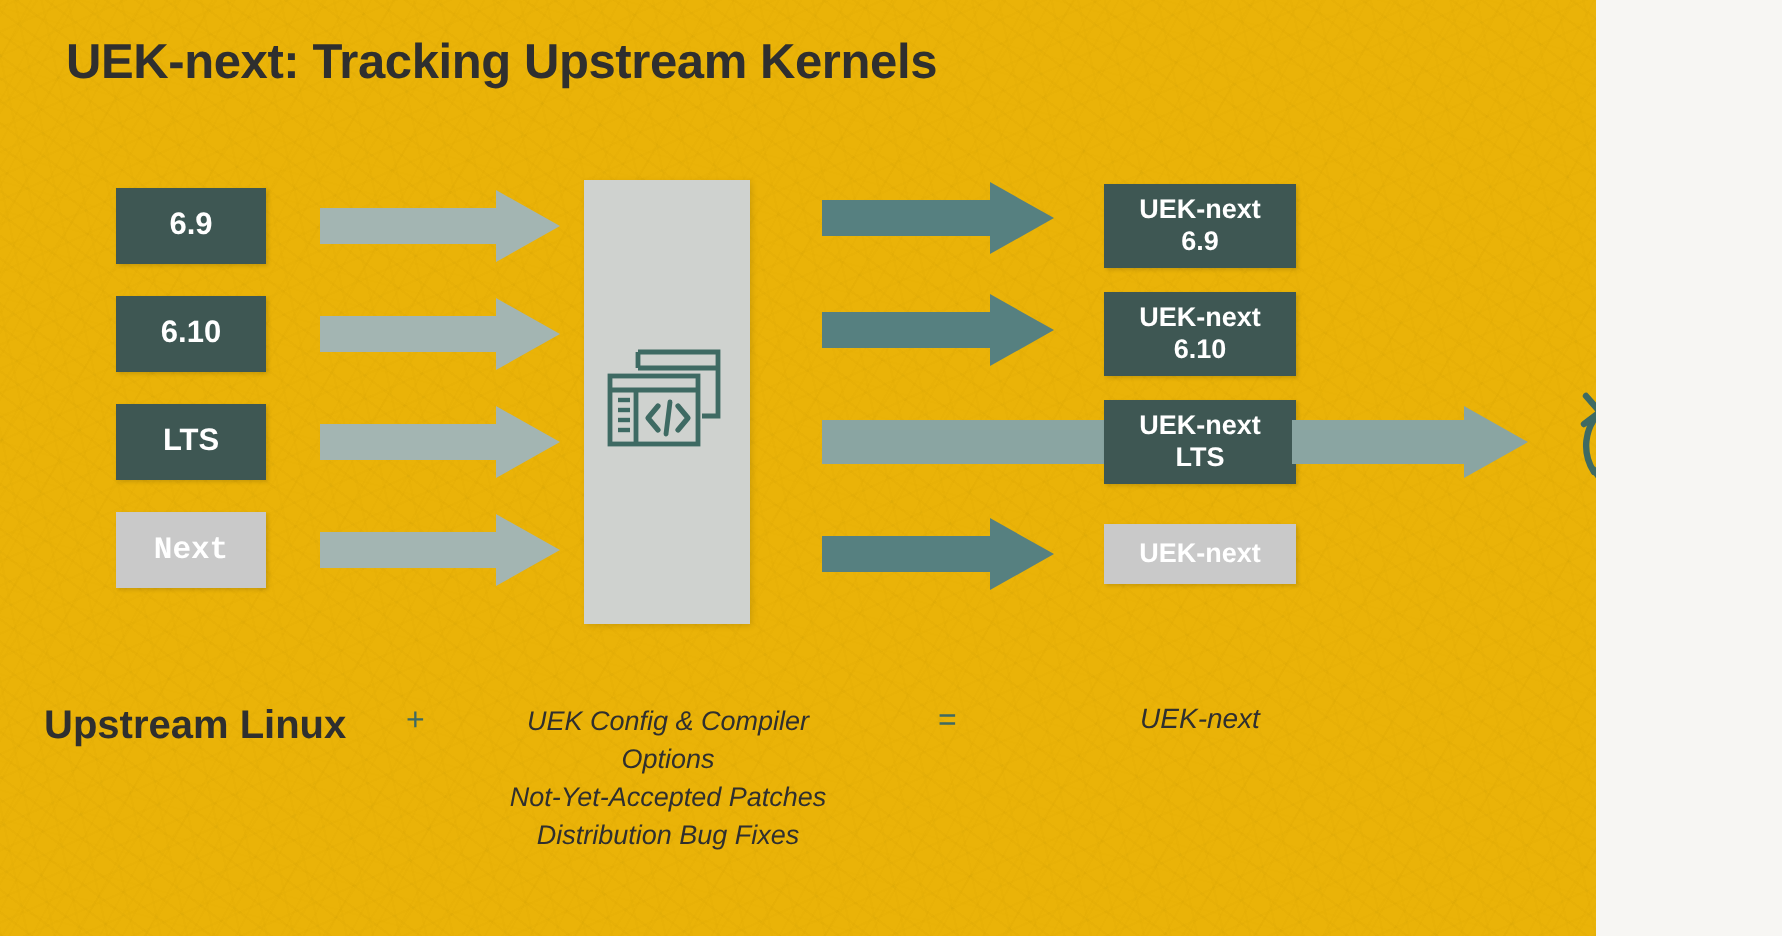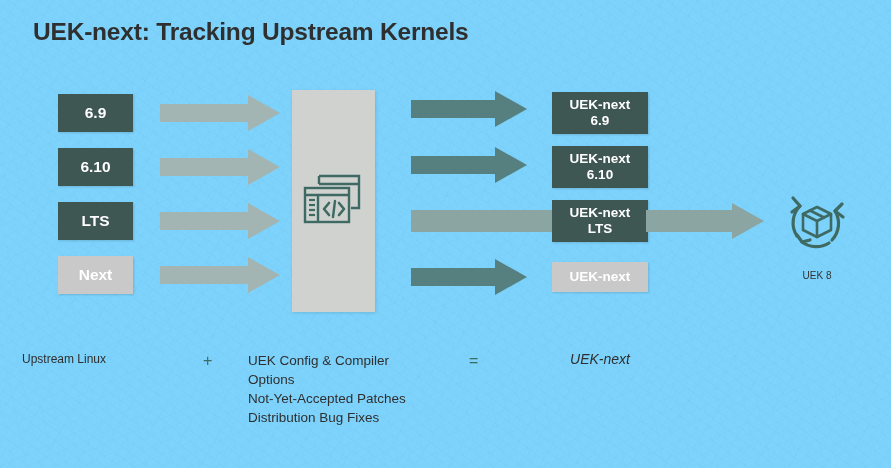--- a/index.html
+++ b/index.html
@@ -9,23 +9,23 @@
   body {
     width: 891px;
     height: 468px;
     overflow: hidden;
     font-family: "Liberation Sans", sans-serif;
     background: #f7f6f3;
   }
 
   #slide {
     position: relative;
-    width: 891px;
+    width: 798px;
     height: 468px;
-    background-color: #7dd3fc;
+    background-color: #eab308;
     overflow: hidden;
   }
 
   
   #texture {
     position: absolute;
     inset: 0;
     pointer-events: none;
     opacity: 0.55;
     background-image:
@@ -63,21 +63,21 @@
     height: 38px;
     display: flex;
     align-items: center;
     justify-content: center;
     color: #ffffff;
     font-size: 15.5px;
     font-weight: bold;
     box-shadow: 1px 1px 2px rgba(0,0,0,0.14);
   }
   .vbox.dark  { background: #3e5753; }
-  .vbox.light { background: #c9c9c9; }
+  .vbox.light { background: #c9c9c9; font-family: Liberation Mono, monospace; }
 
   
   #center-panel {
     position: absolute;
     left: 292px;
     top: 90px;
     width: 83px;
     height: 222px;
     background: #cfd2cf;
     box-shadow: 1px 1px 3px rgba(0,0,0,0.12);
@@ -132,36 +132,39 @@
     text-align: center;
     font-size: 10px;
     color: #333333;
   }
 
   
   #eq-left {
     position: absolute;
     left: 22px;
     top: 352px;
-    font-size: 12px;
+    font-size: 20px;
     color: #2f2f2f;
+    font-weight: bold;
   }
   #eq-plus {
     position: absolute;
     left: 203px;
     top: 352px;
     font-size: 16px;
     color: #3e6a63;
   }
   #eq-mid {
     position: absolute;
     left: 248px;
     top: 351px;
     width: 172px;
+    text-align: center;
     font-size: 13.5px;
+    font-style: italic;
     color: #2f2f2f;
     line-height: 1.42;
   }
   #eq-equals {
     position: absolute;
     left: 469px;
     top: 352px;
     font-size: 16px;
     color: #3e6a63;
   }

